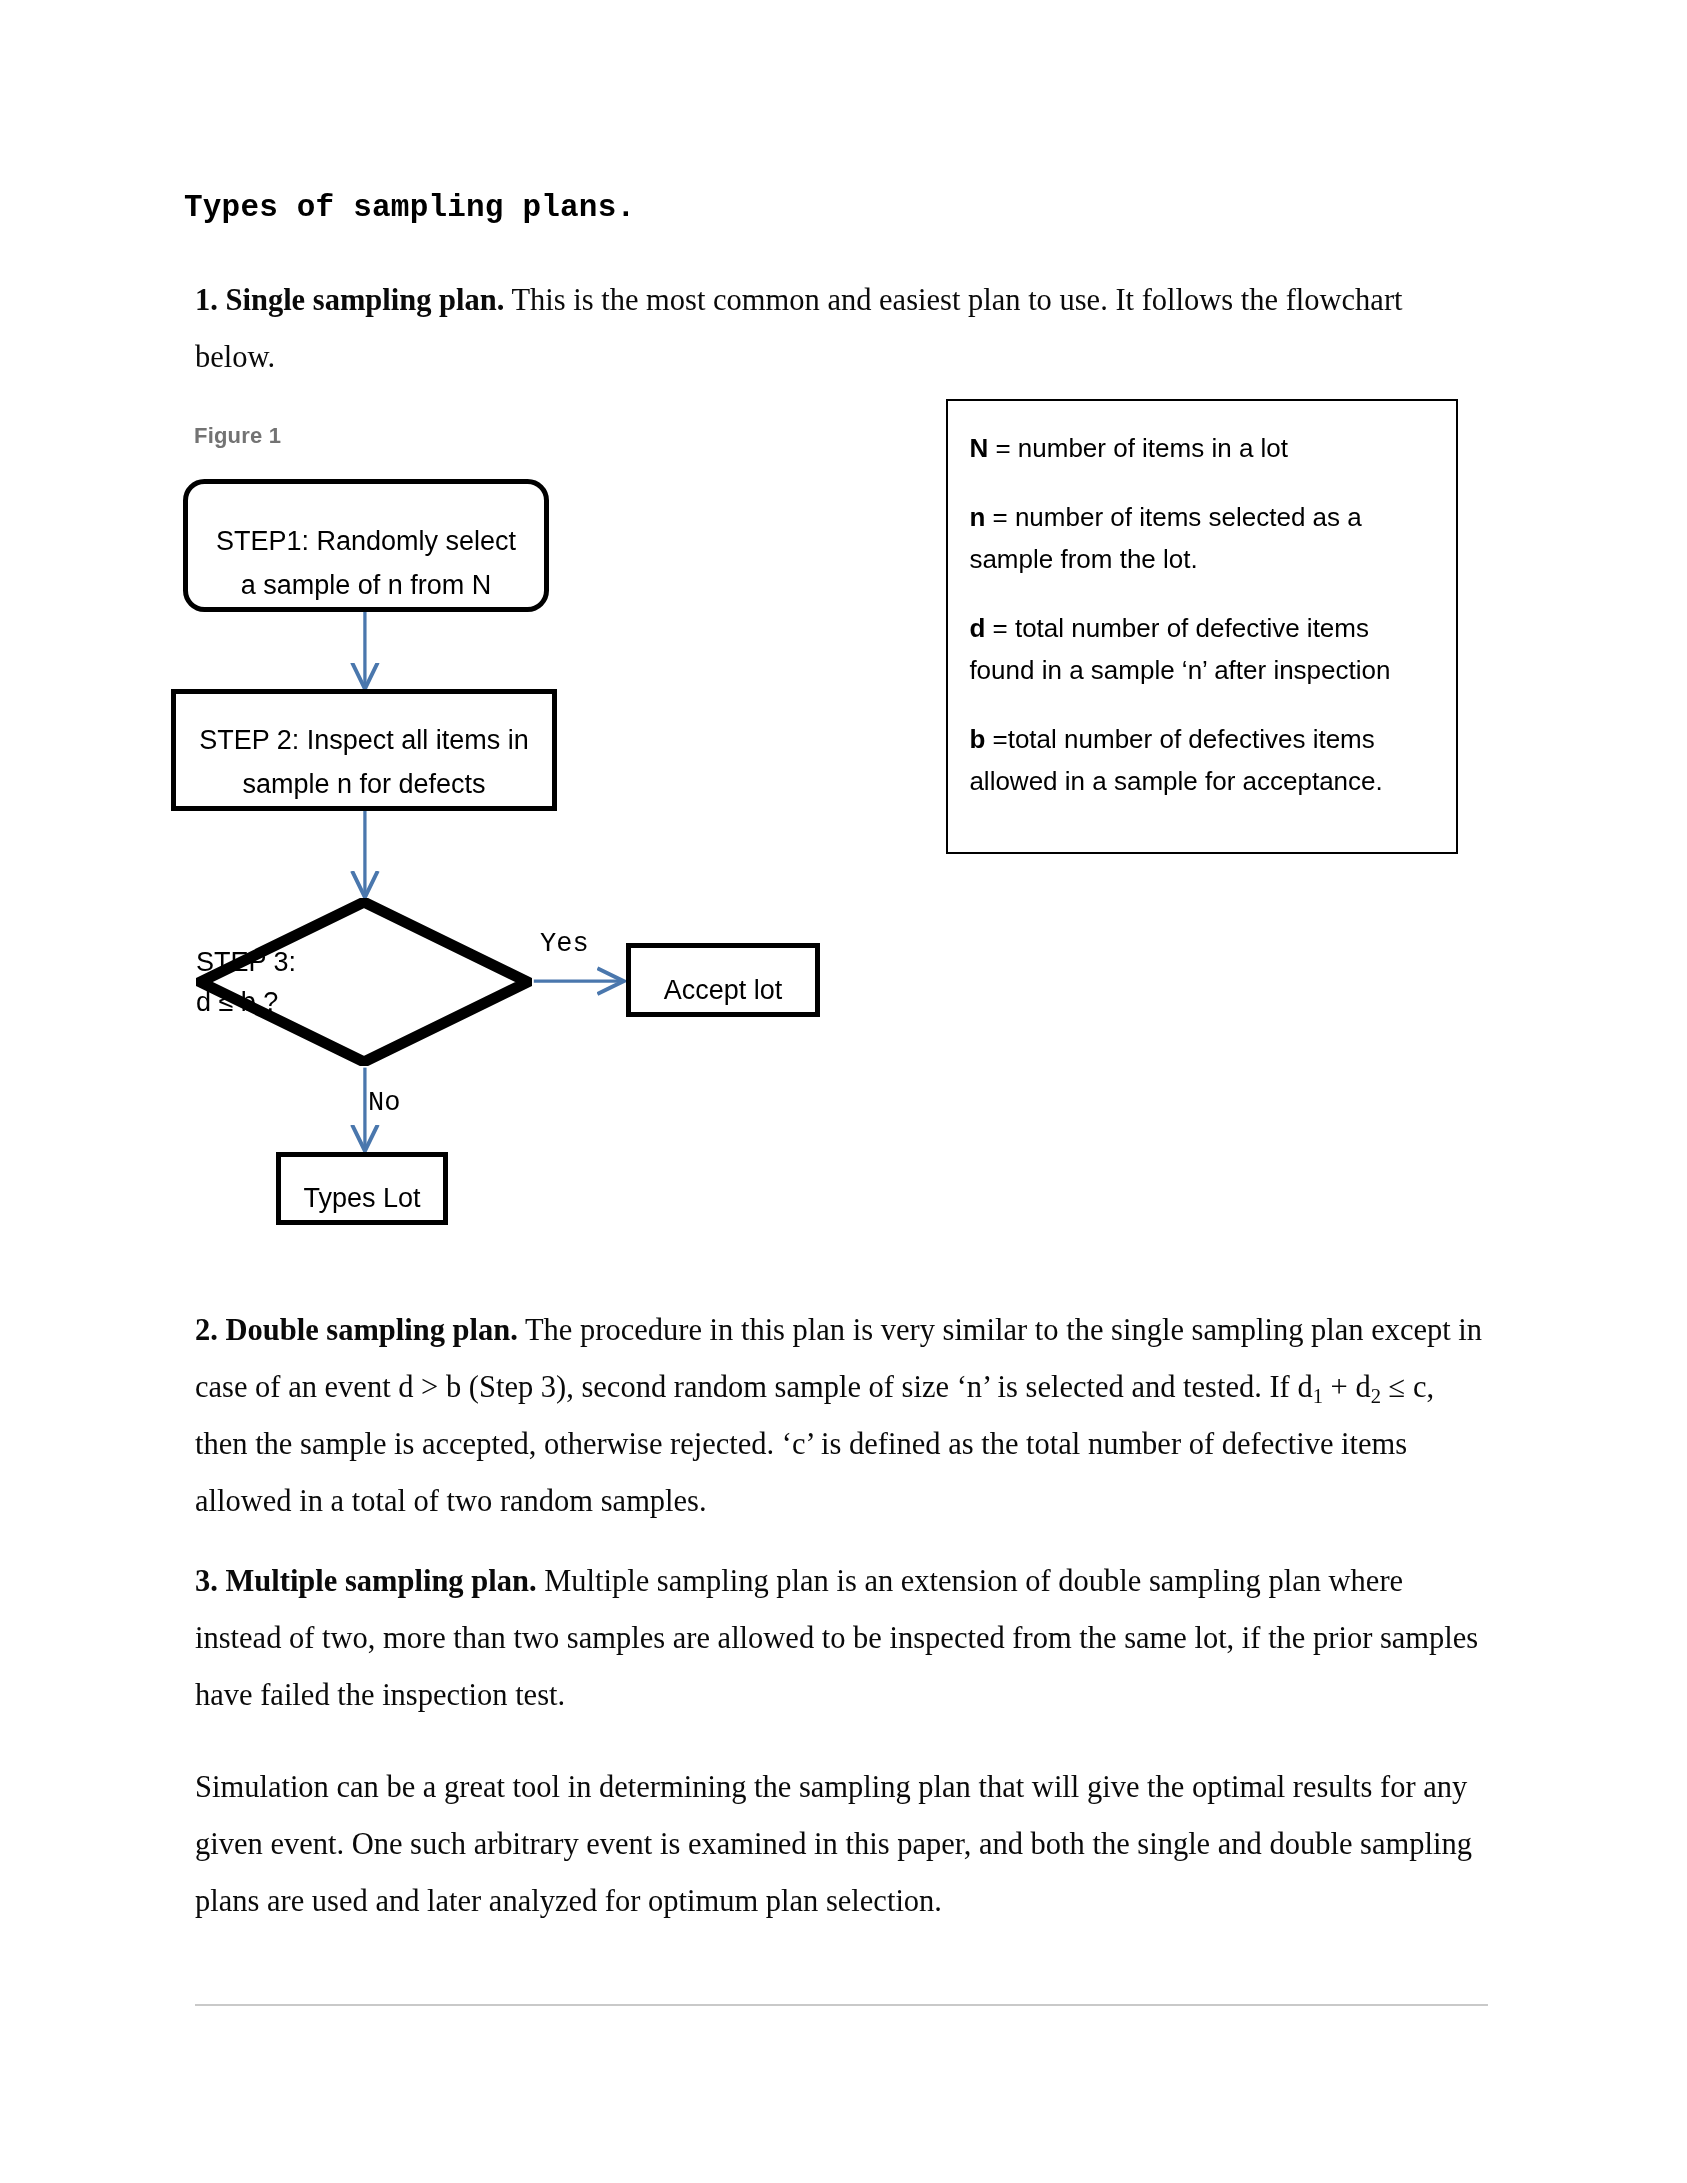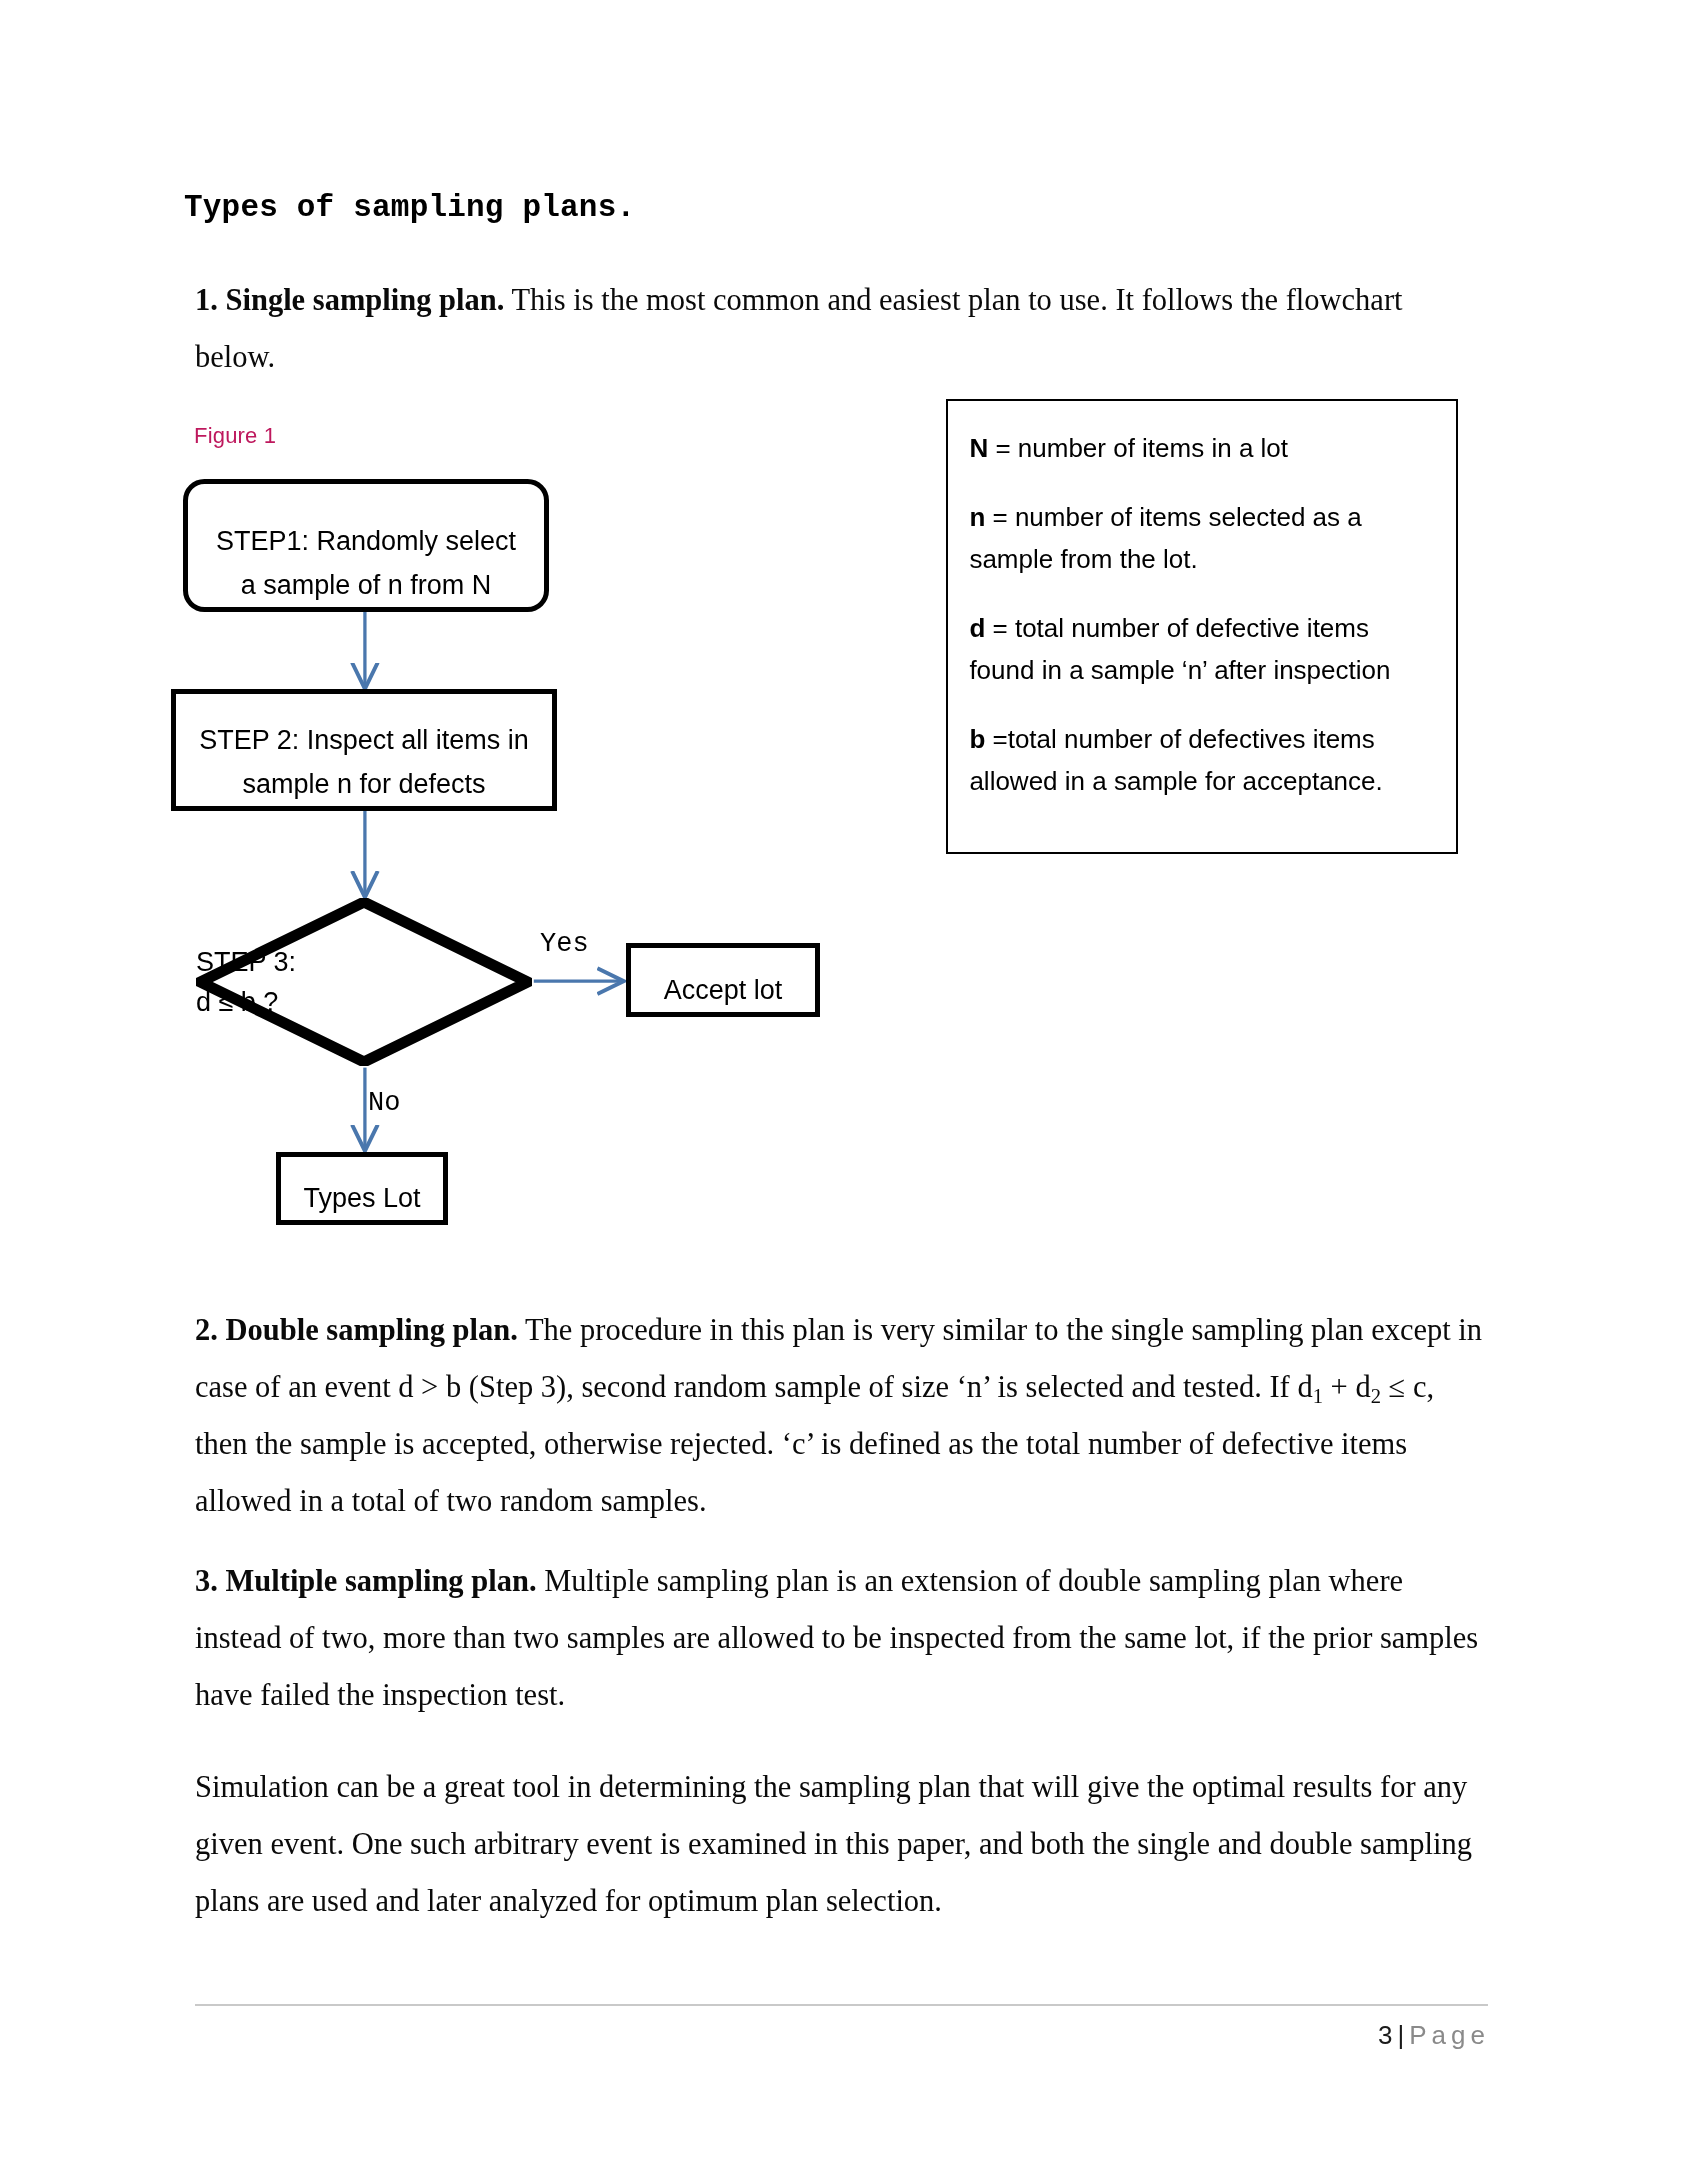--- a/index.html
+++ b/index.html
@@ -56,22 +56,22 @@
   #para-3 { top: 1553px; }
   #para-4 { top: 1759px; }
 
   
   .figure-label {
     position: absolute;
     left: 194px;
     top: 423px;
     font-family: "Liberation Sans", sans-serif;
     font-size: 22px;
-    font-weight: normal;
-    color: #be185d;
+    font-weight: bold;
+    color: #737373;
     letter-spacing: 0.2px;
   }
 
   
   .flow {
     position: absolute;
     left: 0; top: 0;
     width: 1687px;
     height: 2183px;
     pointer-events: none;
@@ -284,18 +284,15 @@
     <b>2. Double sampling plan.</b><span> The procedure in this plan is very similar to the single sampling plan except in case of an event d &gt; b (Step 3), second random sample of size ‘n’ is selected and tested. If d</span><sub>1</sub><span> + d</span><sub>2</sub><span> ≤ c, then the sample is accepted, otherwise rejected. ‘c’ is defined as the total number of defective items allowed in a total of two random samples.</span>
   </div>
 
   <div class="para" id="para-3">
     <b>3. Multiple sampling plan.</b><span> Multiple sampling plan is an extension of double sampling plan where instead of two, more than two samples are allowed to be inspected from the same lot, if the prior samples have failed the inspection test.</span>
   </div>
 
   <div class="para" id="para-4">Simulation can be a great tool in determining the sampling plan that will give the optimal results for any given event. One such arbitrary event is examined in this paper, and both the single and double sampling plans are used and later analyzed for optimum plan selection.</div>
 
   <div id="footer-rule"></div>
-  <div id="footer-pageno">
-    <span class="pg-num">3</span><span class="pg-sep">|</span><span class="pg-word">Page</span>
-  </div>
 
 </div>
 
 
 </body></html>

